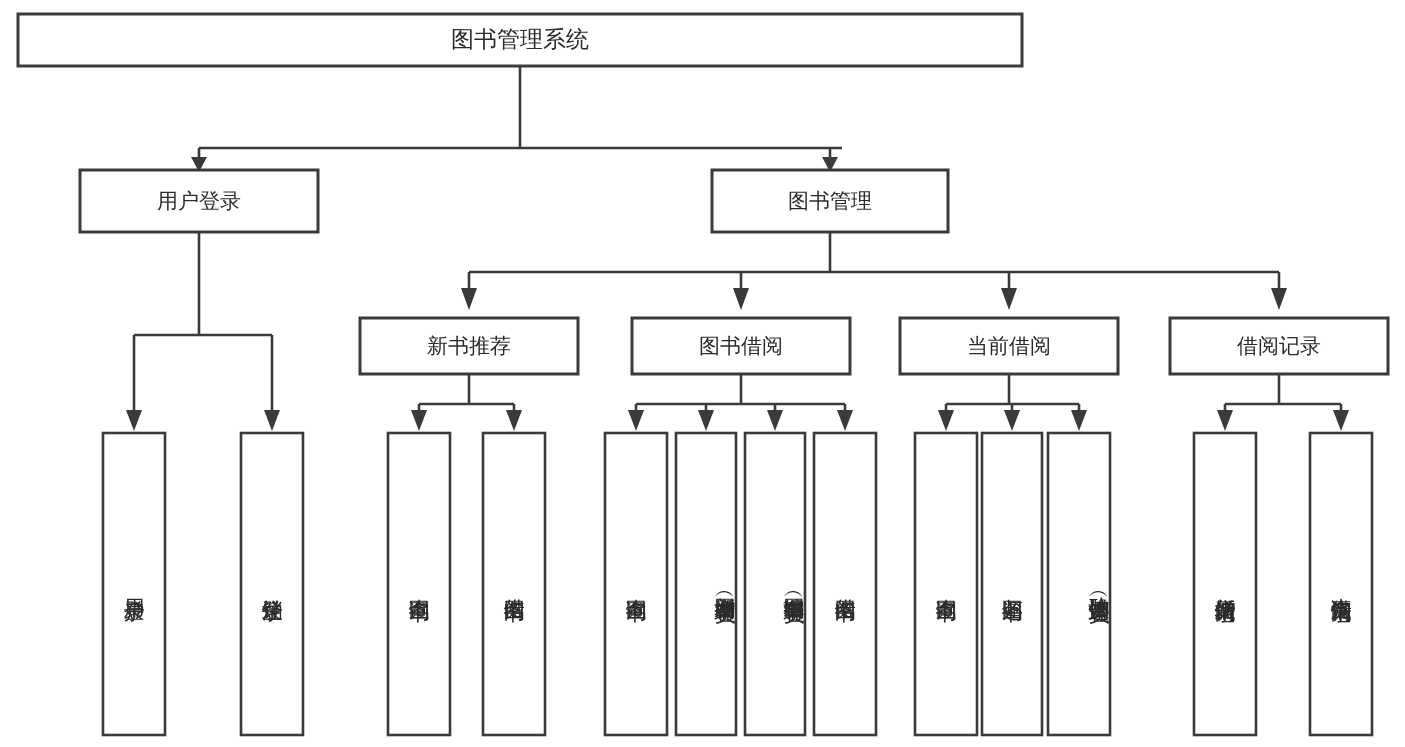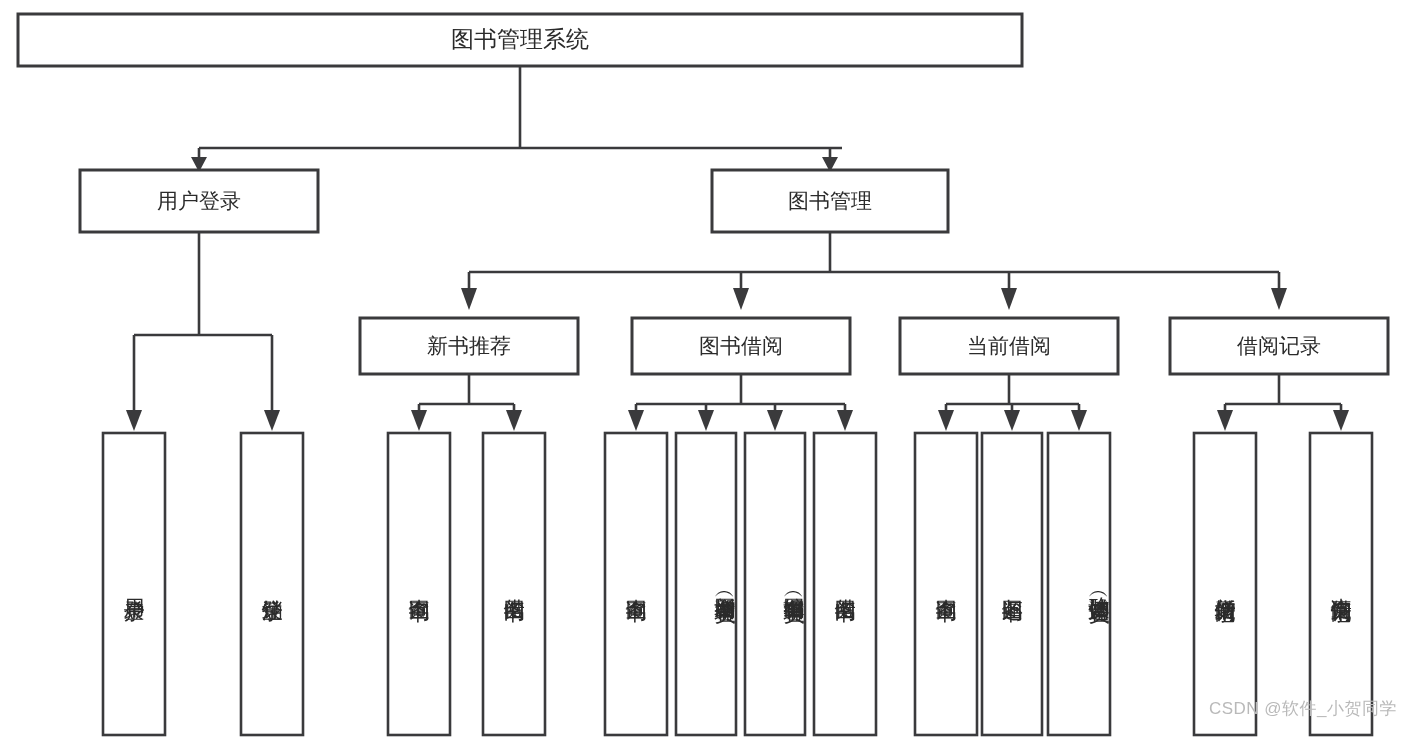--- a/index.html
+++ b/index.html
@@ -206,14 +206,13 @@
   <div class="leaf-label" style="left:745px; top:440px; width:60px; height:288px; display:flex; align-items:flex-start; justify-content:center;">编辑图书（管理员）</div>
   <div class="leaf-label" style="left:814px; top:433px; width:62px; height:302px; display:flex; align-items:center; justify-content:center;">借阅图书</div>
 
   <div class="leaf-label" style="left:915px; top:433px; width:62px; height:302px; display:flex; align-items:center; justify-content:center;">查询图书</div>
   <div class="leaf-label" style="left:982px; top:433px; width:60px; height:302px; display:flex; align-items:center; justify-content:center;">归还图书</div>
   <div class="leaf-label" style="left:1048px; top:440px; width:62px; height:288px; display:flex; align-items:flex-start; justify-content:center;">确认归还（管理员）</div>
 
   <div class="leaf-label" style="left:1194px; top:433px; width:62px; height:302px; display:flex; align-items:center; justify-content:center;">新增借阅记录</div>
   <div class="leaf-label" style="left:1310px; top:433px; width:62px; height:302px; display:flex; align-items:center; justify-content:center;">查询借阅记录</div>
 
-  <div class="watermark">CSDN @软件_小贺同学</div>
 </div>
 
 </body></html>

